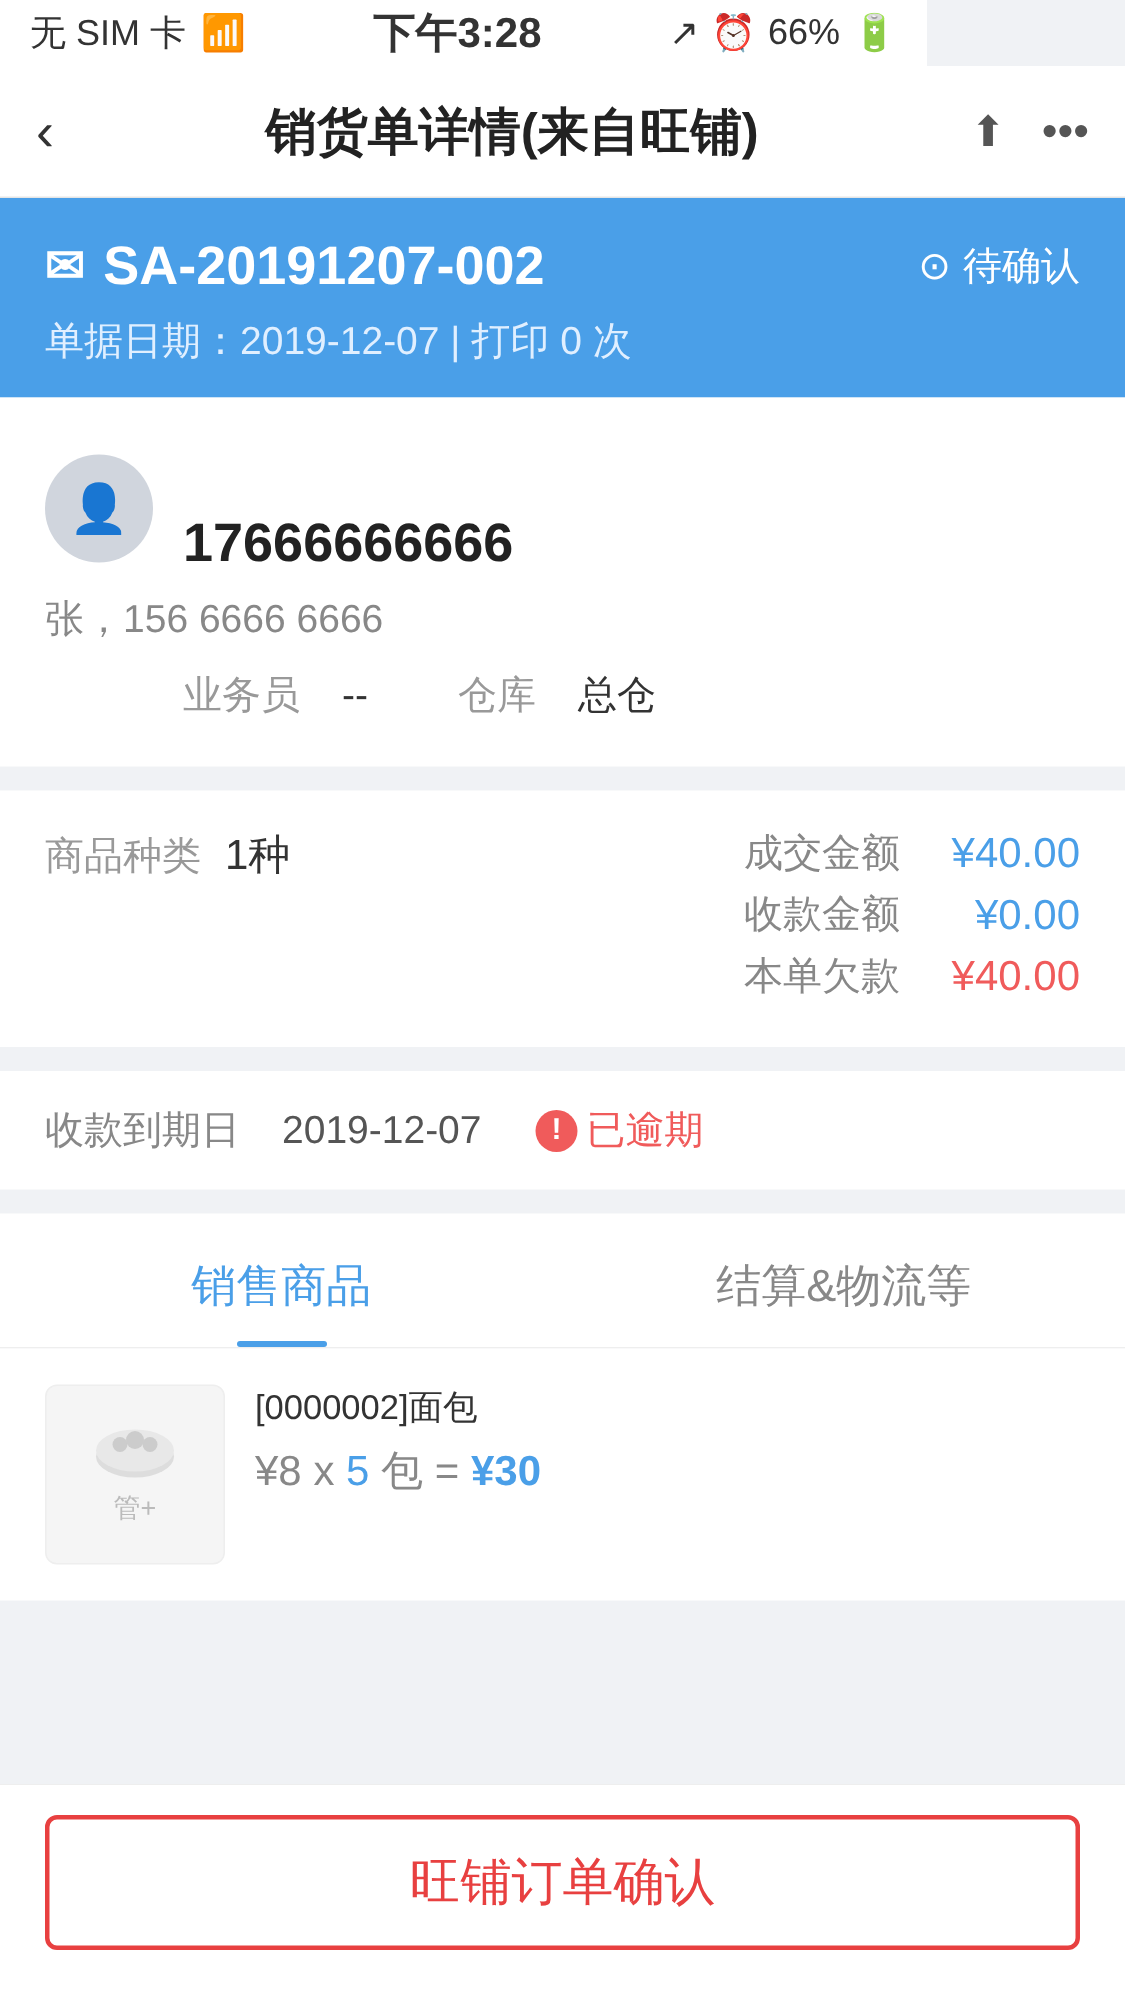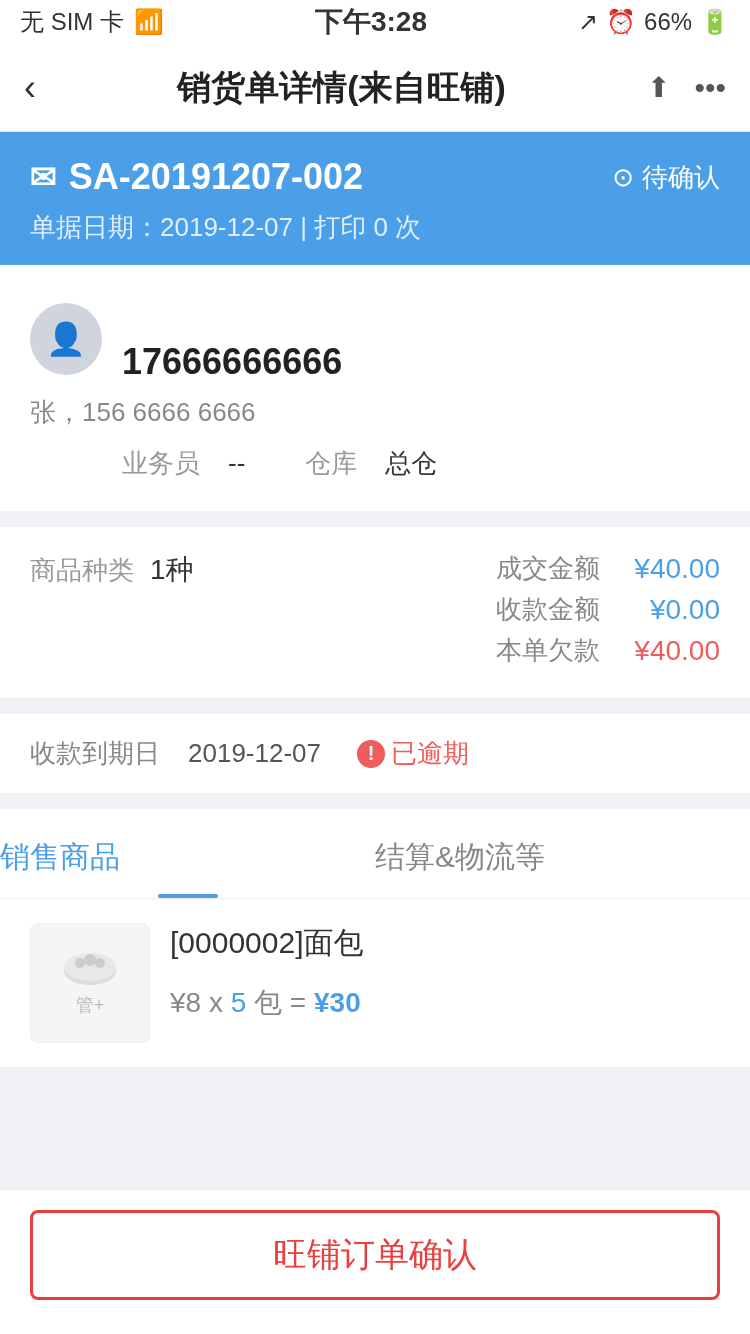--- a/index.html
+++ b/index.html
@@ -8,21 +8,21 @@
       width: 750px;
       min-height: 1334px;
       font-family: -apple-system, 'PingFang SC', 'Helvetica Neue', sans-serif;
       background: #f0f2f5;
       font-size: 28px;
       color: #333;
     }
 
     
     .status-bar {
-      width: 750px;
+      width: 618px;
       height: 44px;
       background: #fff;
       display: flex;
       align-items: center;
       justify-content: space-between;
       padding: 0 20px;
       font-size: 24px;
       font-weight: 500;
     }
     .status-left { display: flex; align-items: center; gap: 10px; }
@@ -196,21 +196,21 @@
 
     
     .tabs-bar {
       background: #fff;
       display: flex;
       border-bottom: 1px solid #eee;
       margin-bottom: 0;
     }
     .tab-item {
       flex: 1;
-      text-align: left;
+      text-align: center;
       padding: 28px 0 20px 0;
       font-size: 30px;
       color: #888;
       position: relative;
     }
     .tab-item.active {
       color: #4a9fe8;
     }
     .tab-item.active::after {
       content: '';
@@ -237,21 +237,21 @@
       height: 120px;
       background: #f5f5f5;
       border-radius: 8px;
       display: flex;
       align-items: center;
       justify-content: center;
       flex-shrink: 0;
       border: 1px solid #eee;
     }
     .product-info { flex: 1; }
-    .product-name { font-size: 30px; color: #333; margin-bottom: 20px; }
+    .product-name { font-size: 23px; color: #333; margin-bottom: 8px; }
     .product-calc {
       font-size: 28px;
       color: #888;
     }
     .product-calc span.qty { color: #4a9fe8; }
     .product-calc span.total { color: #4a9fe8; font-weight: 600; }
 
     
     .bottom-bar {
       position: fixed;

